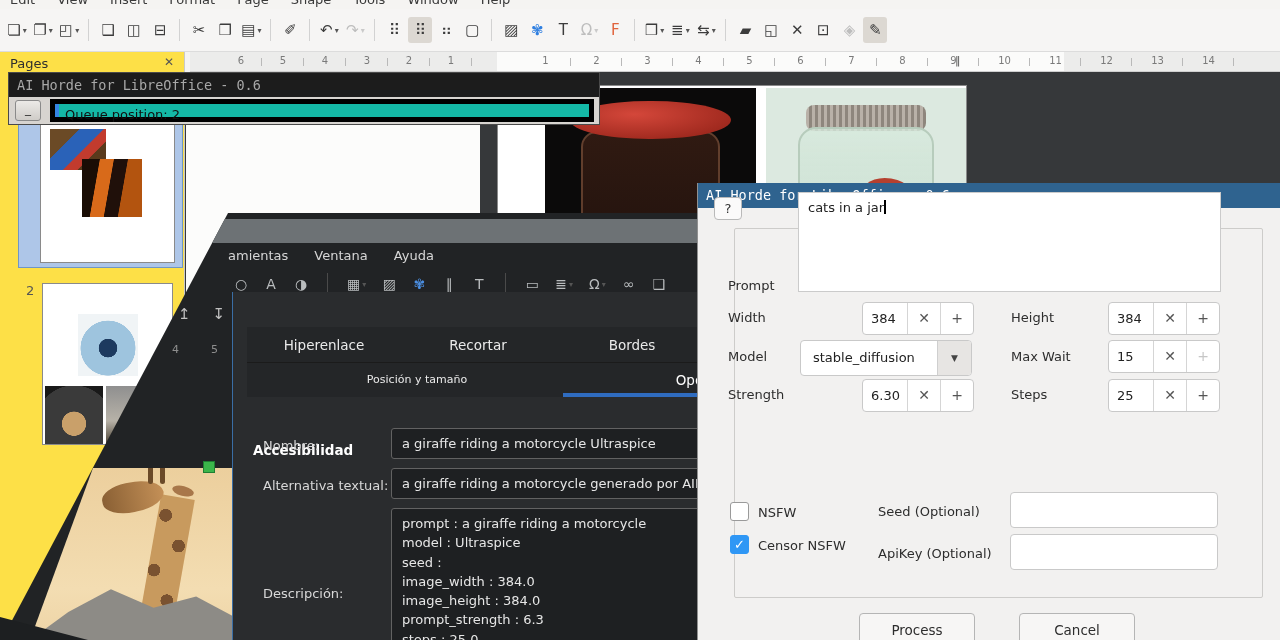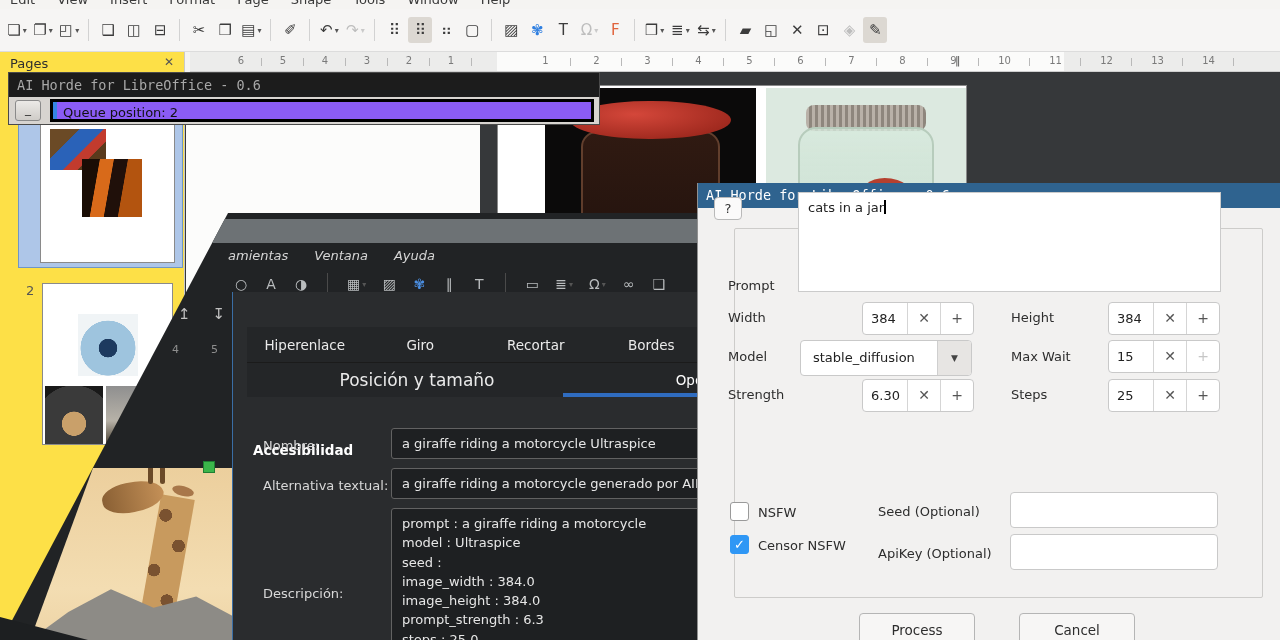--- a/index.html
+++ b/index.html
@@ -81,37 +81,37 @@
   .m-moto{left:41px;top:77px;width:60px;height:58px;background:linear-gradient(100deg,#1a0d05 0 25%,#d86a1a 26% 45%,#20100a 46% 65%,#b3540f 66%);}
   .m-plane{left:35px;top:30px;width:60px;height:62px;background:radial-gradient(circle at 50% 55%,#1d3a5f 0 20%,#9ec4de 21% 60%,#f0f4f6 61%);}
   .m-house{left:2px;top:102px;width:58px;height:58px;background:radial-gradient(circle at 50% 65%,#c9a06a 0 25%,#3a3a3a 26% 80%,#191919 81%);}
   .m-coins{left:63px;top:102px;width:48px;height:58px;background:linear-gradient(180deg,#8f8f8f,#b7b2a8 60%,#4c4335);}
 
   
   #darkwin{position:absolute;left:0;top:213px;width:740px;height:427px;background:#212325;
            clip-path:polygon(228px 0px,710px 0px,737px 427px,60px 427px,8px 415px);}
   #dw-titlebar{position:absolute;left:0;top:6px;width:740px;height:24px;background:#6d7275;}
   #dw-menurow{position:absolute;left:228px;top:35px;display:flex;gap:26px;}
-  .dw-menu-item{font-size:13px;color:#d6d6d6;font-style:italic;}
+  .dw-menu-item{font-size:13px;color:#d6d6d6;}
   #dw-toolbar{position:absolute;left:231px;top:60px;display:flex;align-items:center;gap:10px;}
   #dw-toolbar .tb-icon{color:#b9bcbe;min-width:18px;height:22px;font-size:14px;}
   #dw-toolbar .tb-sep{background:#4a4a4a;}
   #dw-side-icons{position:absolute;left:178px;top:92px;display:flex;gap:22px;color:#c2c2c2;font-size:15px;}
   #dw-ruler{position:absolute;left:172px;top:130px;display:flex;gap:32px;color:#8e8e8e;font-size:11px;}
 
   
   #imagen{position:absolute;left:232px;top:292px;width:492px;height:348px;background:#2a2c2e;
           clip-path:polygon(0 0,476px 0,492px 348px,0 348px);border-left:1px solid #3a6ea5;}
   #imagen-titlebar{position:absolute;left:0;top:0;width:100%;height:27px;background:#2f638f;
           color:#fff;font-size:14px;line-height:27px;padding-left:13px;border-top:1px solid #4a85b5;}
   #imagen-tabs1{position:absolute;left:14px;top:35px;width:462px;height:36px;display:flex;background:#242628;
           border-bottom:1px solid #1b1b1b;}
   #imagen-tabs1 .tab{flex:1;text-align:center;line-height:36px;font-size:13.5px;color:#eaeaea;}
   #imagen-tabs2{position:absolute;left:14px;top:71px;width:462px;height:34px;background:#242628;}
-  #tab-posicion{position:absolute;left:30px;width:280px;text-align:center;line-height:34px;font-size:17px;color:#eaeaea;}
+  #tab-posicion{position:absolute;left:30px;width:280px;text-align:center;line-height:34px;font-size:11px;color:#eaeaea;}
   #tab-opciones{position:absolute;left:360px;width:200px;text-align:center;line-height:34px;font-size:13.5px;color:#fff;}
   #tab-underline{position:absolute;left:330px;top:101px;width:162px;height:4px;background:#2f6cc0;}
   #imagen-section{position:absolute;left:20px;top:113px;font-weight:bold;font-size:13.5px;color:#fff;margin-top:37px;}
   .dk-label{position:absolute;left:30px;font-size:13px;color:#d8d8d8;}
   .dk-input{position:absolute;left:158px;width:330px;background:#1e2022;border:1px solid #626262;
             border-radius:3px;color:#e6e6e6;font-size:13px;padding:7px 10px;white-space:nowrap;overflow:hidden;}
   #desc-box{position:absolute;left:158px;top:216px;width:334px;height:140px;background:#1e2022;
             border:1px solid #626262;border-radius:3px;color:#e6e6e6;font-size:13px;padding:5px 10px;}
   .desc-line{line-height:19.3px;white-space:nowrap;}
 
@@ -136,21 +136,21 @@
   #sel-handle{position:absolute;left:203px;top:461px;width:12px;height:12px;background:#3bb54a;border:1px solid #1f7e33;}
   #corner-tri{position:absolute;left:0;top:617px;width:88px;height:23px;background:#1d1f21;
       clip-path:polygon(0 0,88px 23px,0 23px);}
 
   
   #progress-dlg{position:absolute;left:8px;top:72px;width:592px;height:53px;border:1px solid #4a4a4a;background:#d7d4d0;}
   #progress-title{height:24px;background:#1c1c1c;color:#a8a8a8;font-size:13.5px;line-height:24px;padding-left:8px;}
   #progress-body{height:27px;display:flex;align-items:center;}
   #min-btn{width:26px;height:21px;margin-left:6px;border:1px solid #8a8a8a;border-radius:3px;text-align:center;
       line-height:17px;font-size:12px;color:#333;background:linear-gradient(#eceae7,#cfccc8);}
-  #queue-field{position:relative;flex:1;margin:0 5px 0 9px;height:23px;background:#8b5cf6;border:3px solid #000000;}
+  #queue-field{position:relative;flex:1;margin:0 5px 0 9px;height:23px;background:#14b8a6;border:5px solid #000000;}
   #queue-accent{position:absolute;left:0;top:0;width:4px;height:100%;background:#3584e4;}
   #queue-text{position:absolute;left:10px;top:3px;font-size:13px;color:#111;}
 
   
   #horde-dlg{position:absolute;left:697px;top:183px;width:583px;height:457px;background:#f2f1f0;border-left:1px solid #909090;}
   #horde-title{height:25px;background:#2f638f;color:#fff;font-size:13.5px;line-height:25px;padding-left:8px;}
   #horde-group{position:absolute;left:36px;top:45px;width:529px;height:370px;border:1px solid #cdccca;border-radius:2px;}
   #help-btn{position:absolute;left:16px;top:14px;width:28px;height:23px;background:#fbfafa;border:1px solid #b9b9b9;
       border-radius:4px;text-align:center;line-height:21px;font-size:13px;color:#333;}
   .h-label{position:absolute;font-size:13px;color:#2d2d2d;}
@@ -353,21 +353,20 @@
     <div class="ossicone o2"></div>
     <div class="ear"></div>
     <div class="mountain"></div>
   </div>
   <div id="sel-handle"></div>
   <div id="corner-tri"></div>
 
   <div id="imagen">
     <div id="imagen-tabs1">
         <span class="tab">Hiperenlace</span>
-        <span class="tab">Giro</span>
         <span class="tab">Recortar</span>
         <span class="tab">Bordes</span>
       </div>
     <div id="imagen-tabs2">
       <span id="tab-posicion">Posición y tamaño</span>
       <span id="tab-opciones">Opciones</span>
     </div>
     <div id="tab-underline"></div>
     <div id="imagen-section">Accesibilidad</div>
     <div class="dk-label" style="top:146px">Nombre:</div>

